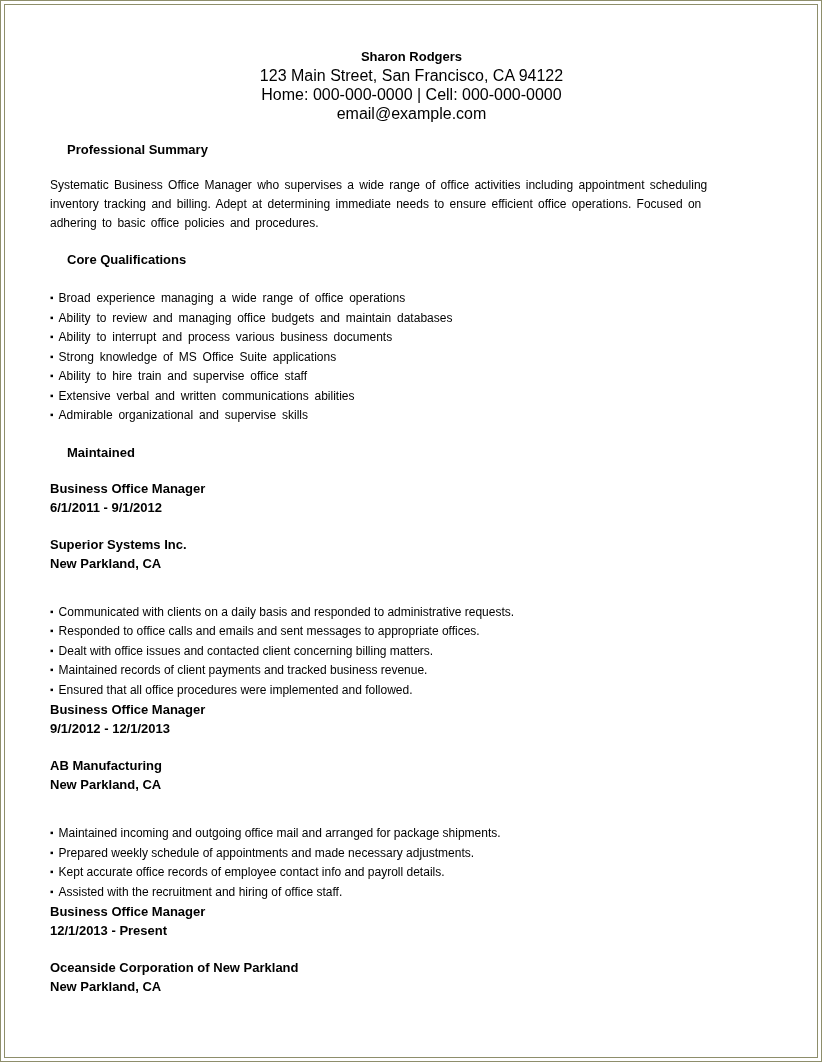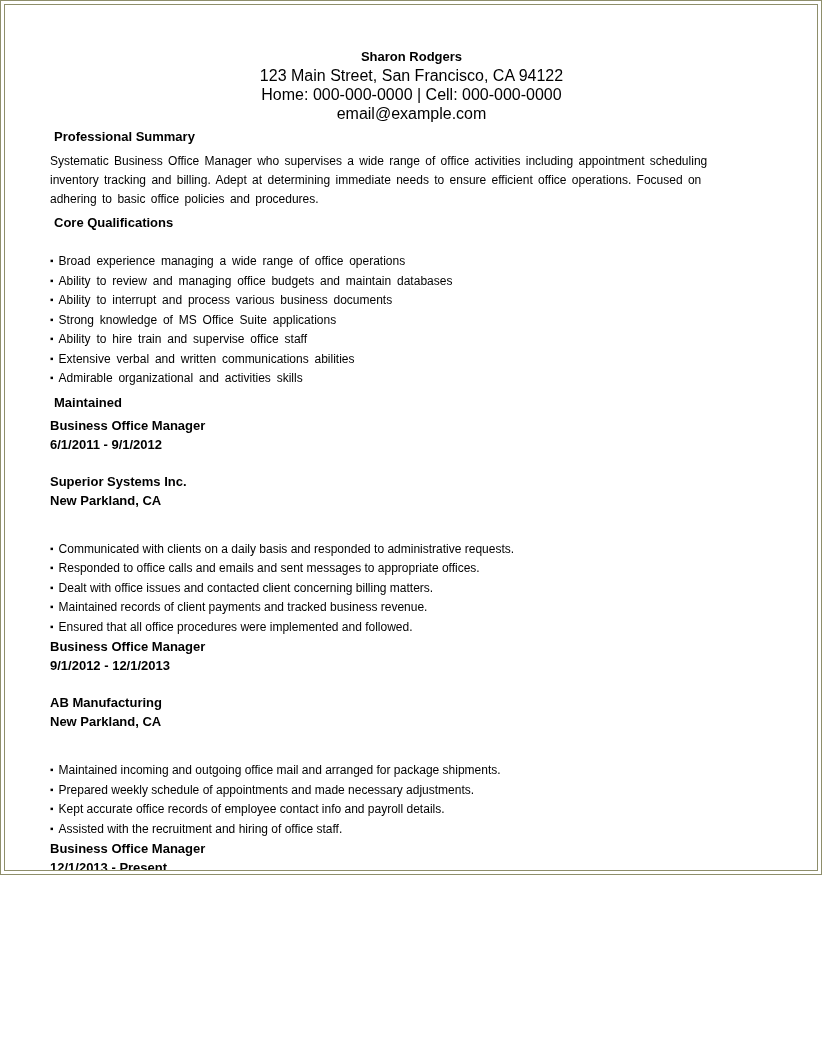--- a/index.html
+++ b/index.html
@@ -2,21 +2,21 @@
 <html><head>
 <meta charset="utf-8">
 <style>
   html, body {
     margin: 0;
     padding: 0;
     background: #ffffff;
   }
   .page {
     width: 822px;
-    height: 875px;
+    height: 1062px;
     box-sizing: border-box;
     border: 1px solid #8e8e6b;
     padding: 3px;
     background: #ffffff;
     font-family: "Liberation Sans", "DejaVu Sans", sans-serif;
     color: #000000;
   }
   .page-inner {
     box-sizing: border-box;
     border: 1px solid #8e8e6b;
@@ -32,21 +32,21 @@
   .candidate-name {
     font-size: 13px;
     font-weight: bold;
   }
   .contact-line {
     font-size: 16px;
   }
   h2.section-heading {
     font-size: 13px;
     font-weight: bold;
-    margin: 4px;
+    margin: 17px;
     line-height: 19px;
   }
   p.summary {
     font-size: 12px;
     line-height: 19px;
     margin: 6px 0 0 0;
     max-width: 697px;
     word-spacing: 2px;
   }
   ul.bullet-list {
@@ -107,21 +107,21 @@
     <p class="summary">Systematic Business Office Manager who supervises a wide range of office activities including appointment scheduling inventory tracking and billing. Adept at determining immediate needs to ensure efficient office operations. Focused on adhering to basic office policies and procedures.</p>
 
     <h2 class="section-heading">Core Qualifications</h2>
     <ul class="bullet-list quals">
       <li>Broad experience managing a wide range of office operations</li>
       <li>Ability to review and managing office budgets and maintain databases</li>
       <li>Ability to interrupt and process various business documents</li>
       <li>Strong knowledge of MS Office Suite applications</li>
       <li>Ability to hire train and supervise office staff</li>
       <li>Extensive verbal and written communications abilities</li>
-      <li>Admirable organizational and activities skills</li>
+      <li>Admirable organizational and supervise skills</li>
     </ul>
 
     <h2 class="section-heading">Maintained</h2>
 
     <section class="job job-first">
       <div class="job-title-line">Business Office Manager</div>
       <div class="job-title-line">6/1/2011 - 9/1/2012</div>
       <div class="company-block">
         <div class="job-title-line">Superior Systems Inc.</div>
         <div class="job-title-line">New Parkland, CA</div>

